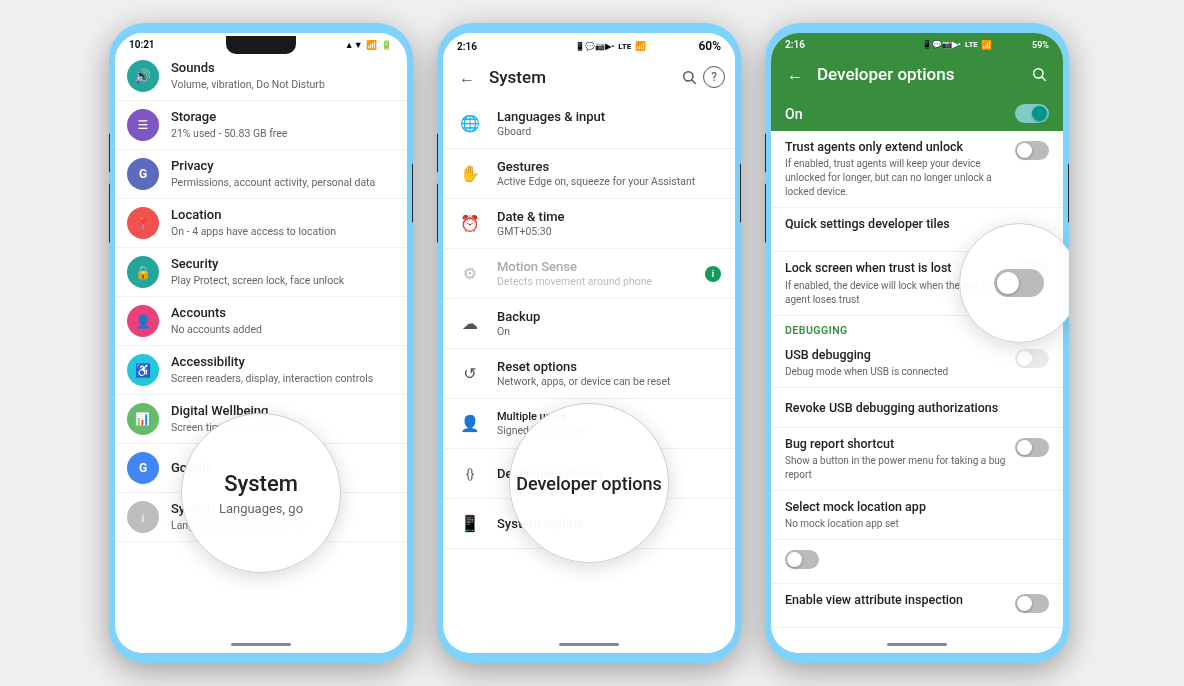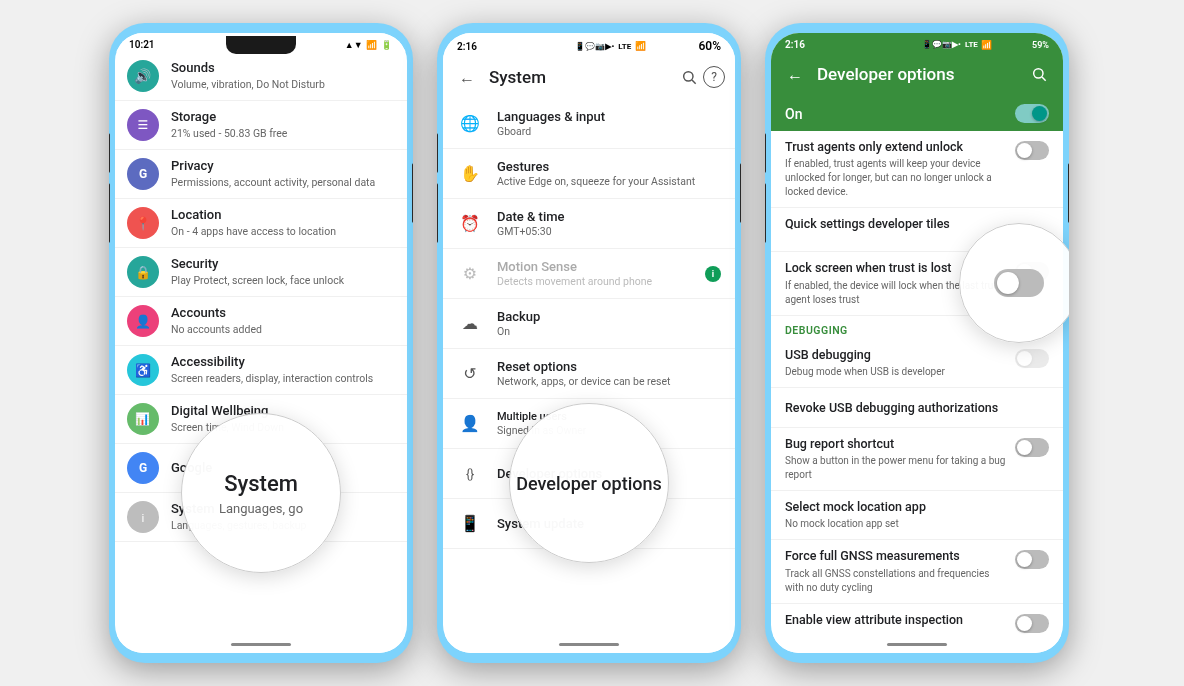--- a/index.html
+++ b/index.html
@@ -686,21 +686,21 @@
           <div class="toggle-switch toggle-off" style="margin-top:2px;flex-shrink:0;">
             <div class="toggle-knob"></div>
           </div>
         </div>
 
         <div class="section-header">DEBUGGING</div>
 
         <div class="dev-item">
           <div class="dev-item-text">
             <div class="dev-item-title">USB debugging</div>
-            <div class="dev-item-subtitle">Debug mode when USB is developer</div>
+            <div class="dev-item-subtitle">Debug mode when USB is connected</div>
           </div>
           <div class="toggle-switch toggle-off" style="margin-top:2px;flex-shrink:0;opacity:0.3;">
             <div class="toggle-knob"></div>
           </div>
         </div>
 
         <div class="dev-item-no-toggle">
           <div class="dev-item-no-toggle-text">Revoke USB debugging authorizations</div>
         </div>
 
@@ -713,24 +713,20 @@
             <div class="toggle-knob"></div>
           </div>
         </div>
 
         <div class="dev-item-no-toggle" style="flex-direction:column;align-items:flex-start;padding:8px 14px;border-bottom:0.5px solid #f0f0f0;">
           <div class="dev-item-title">Select mock location app</div>
           <div class="dev-item-subtitle" style="font-size:10px;color:#666;margin-top:2px;text-align:right;">No mock location app set</div>
         </div>
 
         <div class="dev-item">
-          <div class="dev-item-text">
-            <div class="dev-item-title">Force full GNSS measurements</div>
-            <div class="dev-item-subtitle">Track all GNSS constellations and frequencies with no duty cycling</div>
-          </div>
           <div class="toggle-switch toggle-off" style="margin-top:2px;flex-shrink:0;">
             <div class="toggle-knob"></div>
           </div>
         </div>
 
         <div class="dev-item">
           <div class="dev-item-text">
             <div class="dev-item-title">Enable view attribute inspection</div>
           </div>
           <div class="toggle-switch toggle-off" style="margin-top:2px;flex-shrink:0;">

